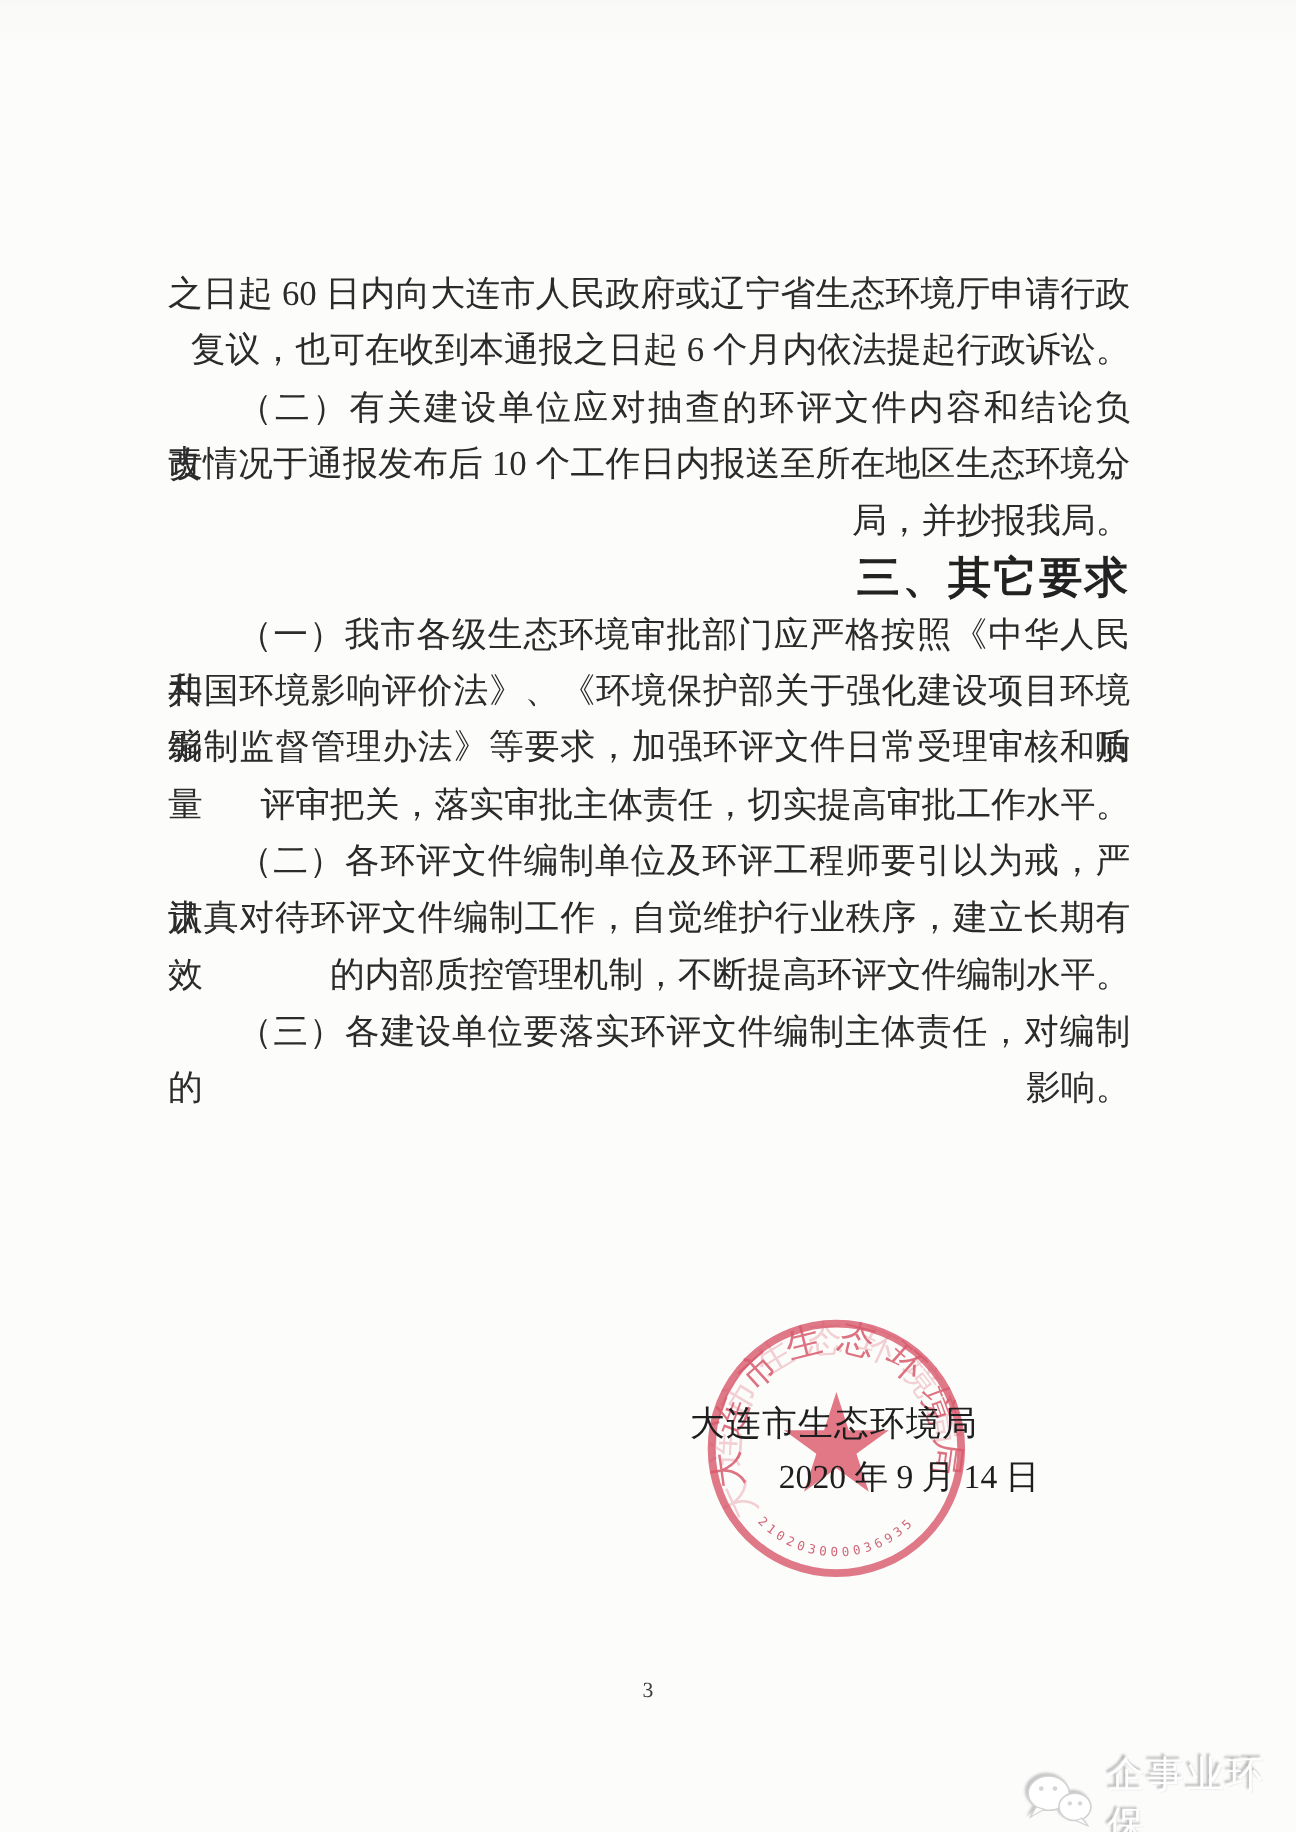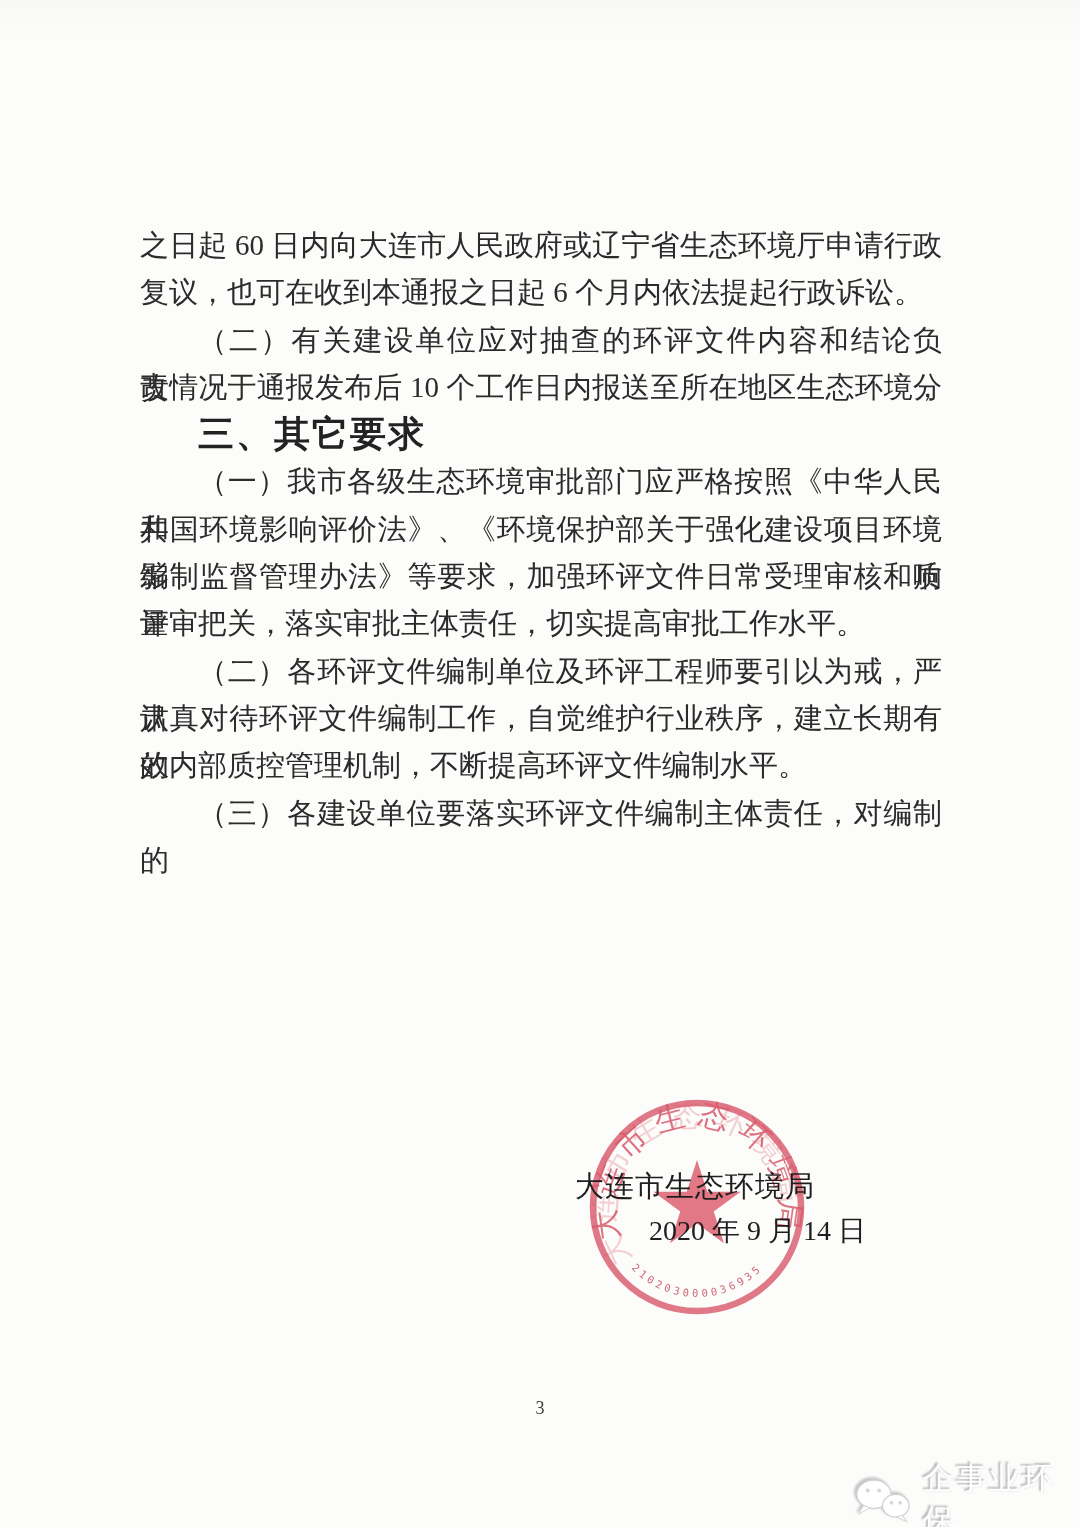--- a/index.html
+++ b/index.html
@@ -25,20 +25,21 @@
     width: 802px;
     color: #2b2b2b;
     font-size: 29px;
   }
   .line {
     display: block;
     height: 47.3px;
     line-height: 47.3px;
     white-space: normal;
     overflow: visible;
+    text-align: right;
   }
   .j {
     text-align: justify;
     
     text-align-last: justify;
   }
   .indent { text-indent: 58px; }
   .heading {
     font-weight: bold;
     text-indent: 58px;
@@ -104,29 +105,31 @@
 </head>
 <body>
 
 <div class="page">
 
   <main class="doc-body">
     <div class="line j">之日起 60 日内向大连市人民政府或辽宁省生态环境厅申请行政</div>
     <div class="line">复议，也可在收到本通报之日起 6 个月内依法提起行政诉讼。</div>
     <div class="line indent j">（二）有关建设单位应对抽查的环评文件内容和结论负责，</div>
     <div class="line j">改情况于通报发布后 10 个工作日内报送至所在地区生态环境分</div>
+    <div class="line">局，并抄报我局。</div>
     <div class="line heading">三、其它要求</div>
     <div class="line indent j">（一）我市各级生态环境审批部门应严格按照《中华人民共</div>
     <div class="line j">和国环境影响评价法》、《环境保护部关于强化建设项目环境影响</div>
     <div class="line j">编制监督管理办法》等要求，加强环评文件日常受理审核和质量</div>
     <div class="line">评审把关，落实审批主体责任，切实提高审批工作水平。</div>
     <div class="line indent j">（二）各环评文件编制单位及环评工程师要引以为戒，严肃</div>
     <div class="line j">认真对待环评文件编制工作，自觉维护行业秩序，建立长期有效</div>
     <div class="line">的内部质控管理机制，不断提高环评文件编制水平。</div>
     <div class="line indent j">（三）各建设单位要落实环评文件编制主体责任，对编制的</div>
+    <div class="line">影响。</div>
   </main>
 
   <svg class="seal" viewBox="0 0 222 222" aria-hidden="true">
     <defs>
       <path id="sealArcTop" d="M 36.7,145.7 A 82,82 0 1 1 185.3,145.7" fill="none"></path>
       <path id="sealArcBottom" d="M 42.1,168.9 A 90,90 0 0 0 179.9,168.9" fill="none"></path>
     </defs>
 
     <circle cx="111" cy="111" r="104" fill="none" stroke="#d85a6c" stroke-width="6.5" opacity="0.82"></circle>
 

